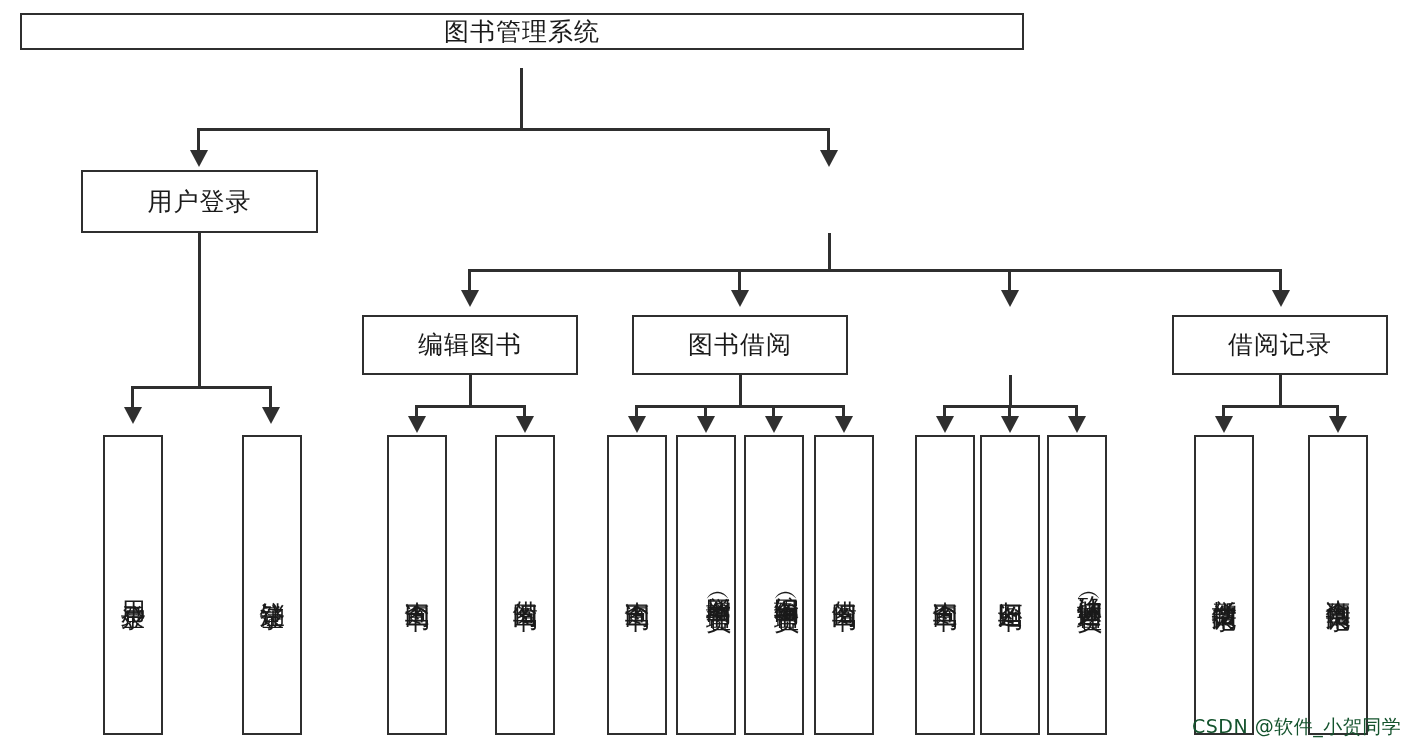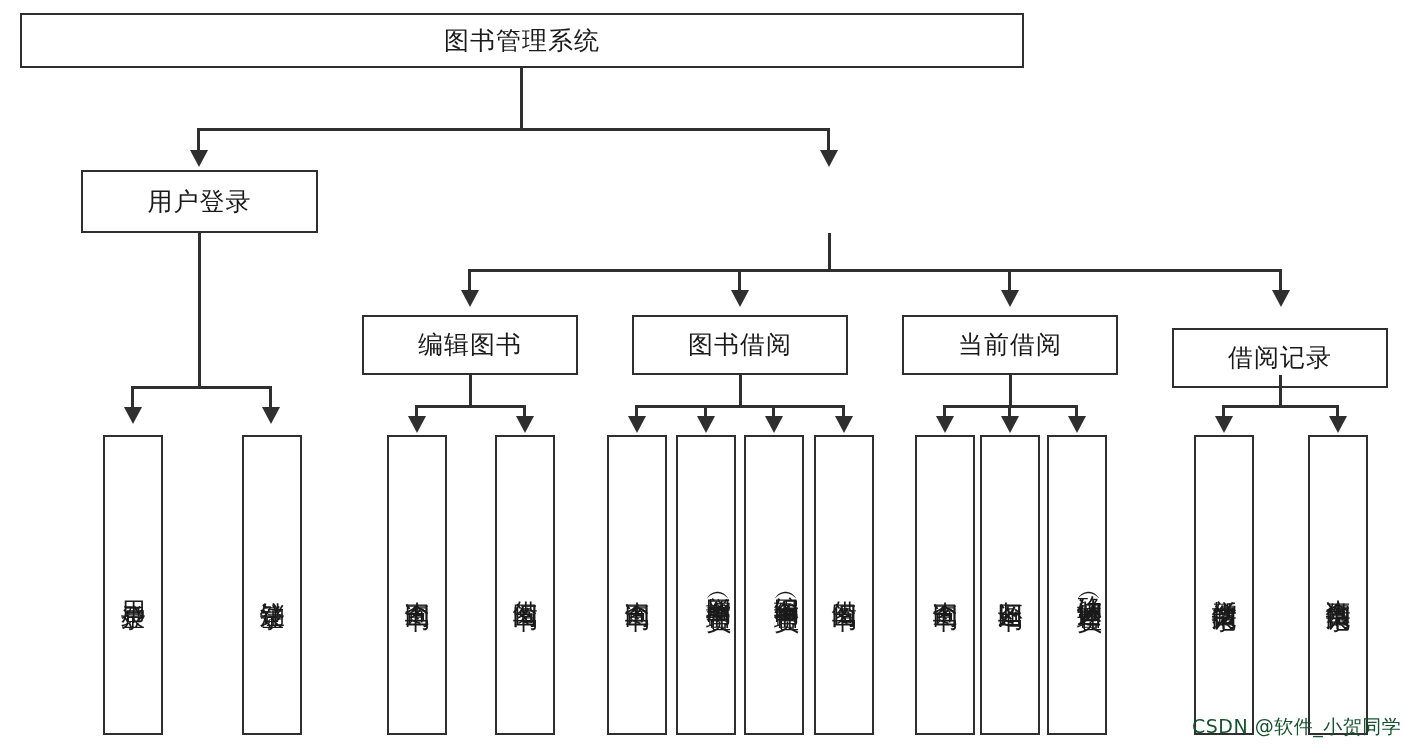--- a/index.html
+++ b/index.html
@@ -67,21 +67,21 @@
     color: #14532d;
     white-space: nowrap;
     letter-spacing: 0.5px;
   }
 </style>
 </head>
 <body>
 
 <div id="canvas">
 
-  <div class="node node-h" style="left:20px; top:13px; width:1004px; height:55px;">
+  <div class="node node-h" style="left:20px; top:13px; width:1004px; height:37px;">
     <span>图书管理系统</span>
   </div>
 
   <div class="line vline" style="left:520px; top:68px; width:3px; height:60px;"></div>
 
   <div class="line hline" style="left:197px; top:128px; width:633px; height:3px;"></div>
 
   <div class="line vline" style="left:197px; top:128px; width:3px; height:25px;"></div>
   <div class="arrow" style="left:190px; top:150px;"></div>
   <div class="line vline" style="left:827px; top:128px; width:3px; height:25px;"></div>
@@ -116,24 +116,21 @@
   <div class="arrow" style="left:1001px; top:290px;"></div>
   <div class="line vline" style="left:1279px; top:269px; width:3px; height:23px;"></div>
   <div class="arrow" style="left:1272px; top:290px;"></div>
 
   <div class="node node-h" style="left:362px; top:315px; width:216px; height:60px;">
     <span>编辑图书</span>
   </div>
   <div class="node node-h" style="left:632px; top:315px; width:216px; height:60px;">
     <span>图书借阅</span>
   </div>
-  <div class="node node-h" style="left:902px; top:315px; width:216px; height:60px;">
-    <span>当前借阅</span>
-  </div>
-  <div class="node node-h" style="left:1172px; top:315px; width:216px; height:60px;margin-top:13px;">
+  <div class="node node-h" style="left:1172px; top:315px; width:216px; height:60px;">
     <span>借阅记录</span>
   </div>
 
   <div class="line vline" style="left:469px; top:375px; width:3px; height:32px;"></div>
   <div class="line hline" style="left:415px; top:405px; width:111px; height:3px;"></div>
   <div class="line vline" style="left:415px; top:405px; width:3px; height:14px;"></div>
   <div class="arrow" style="left:408px; top:416px;"></div>
   <div class="line vline" style="left:523px; top:405px; width:3px; height:14px;"></div>
   <div class="arrow" style="left:516px; top:416px;"></div>
 

